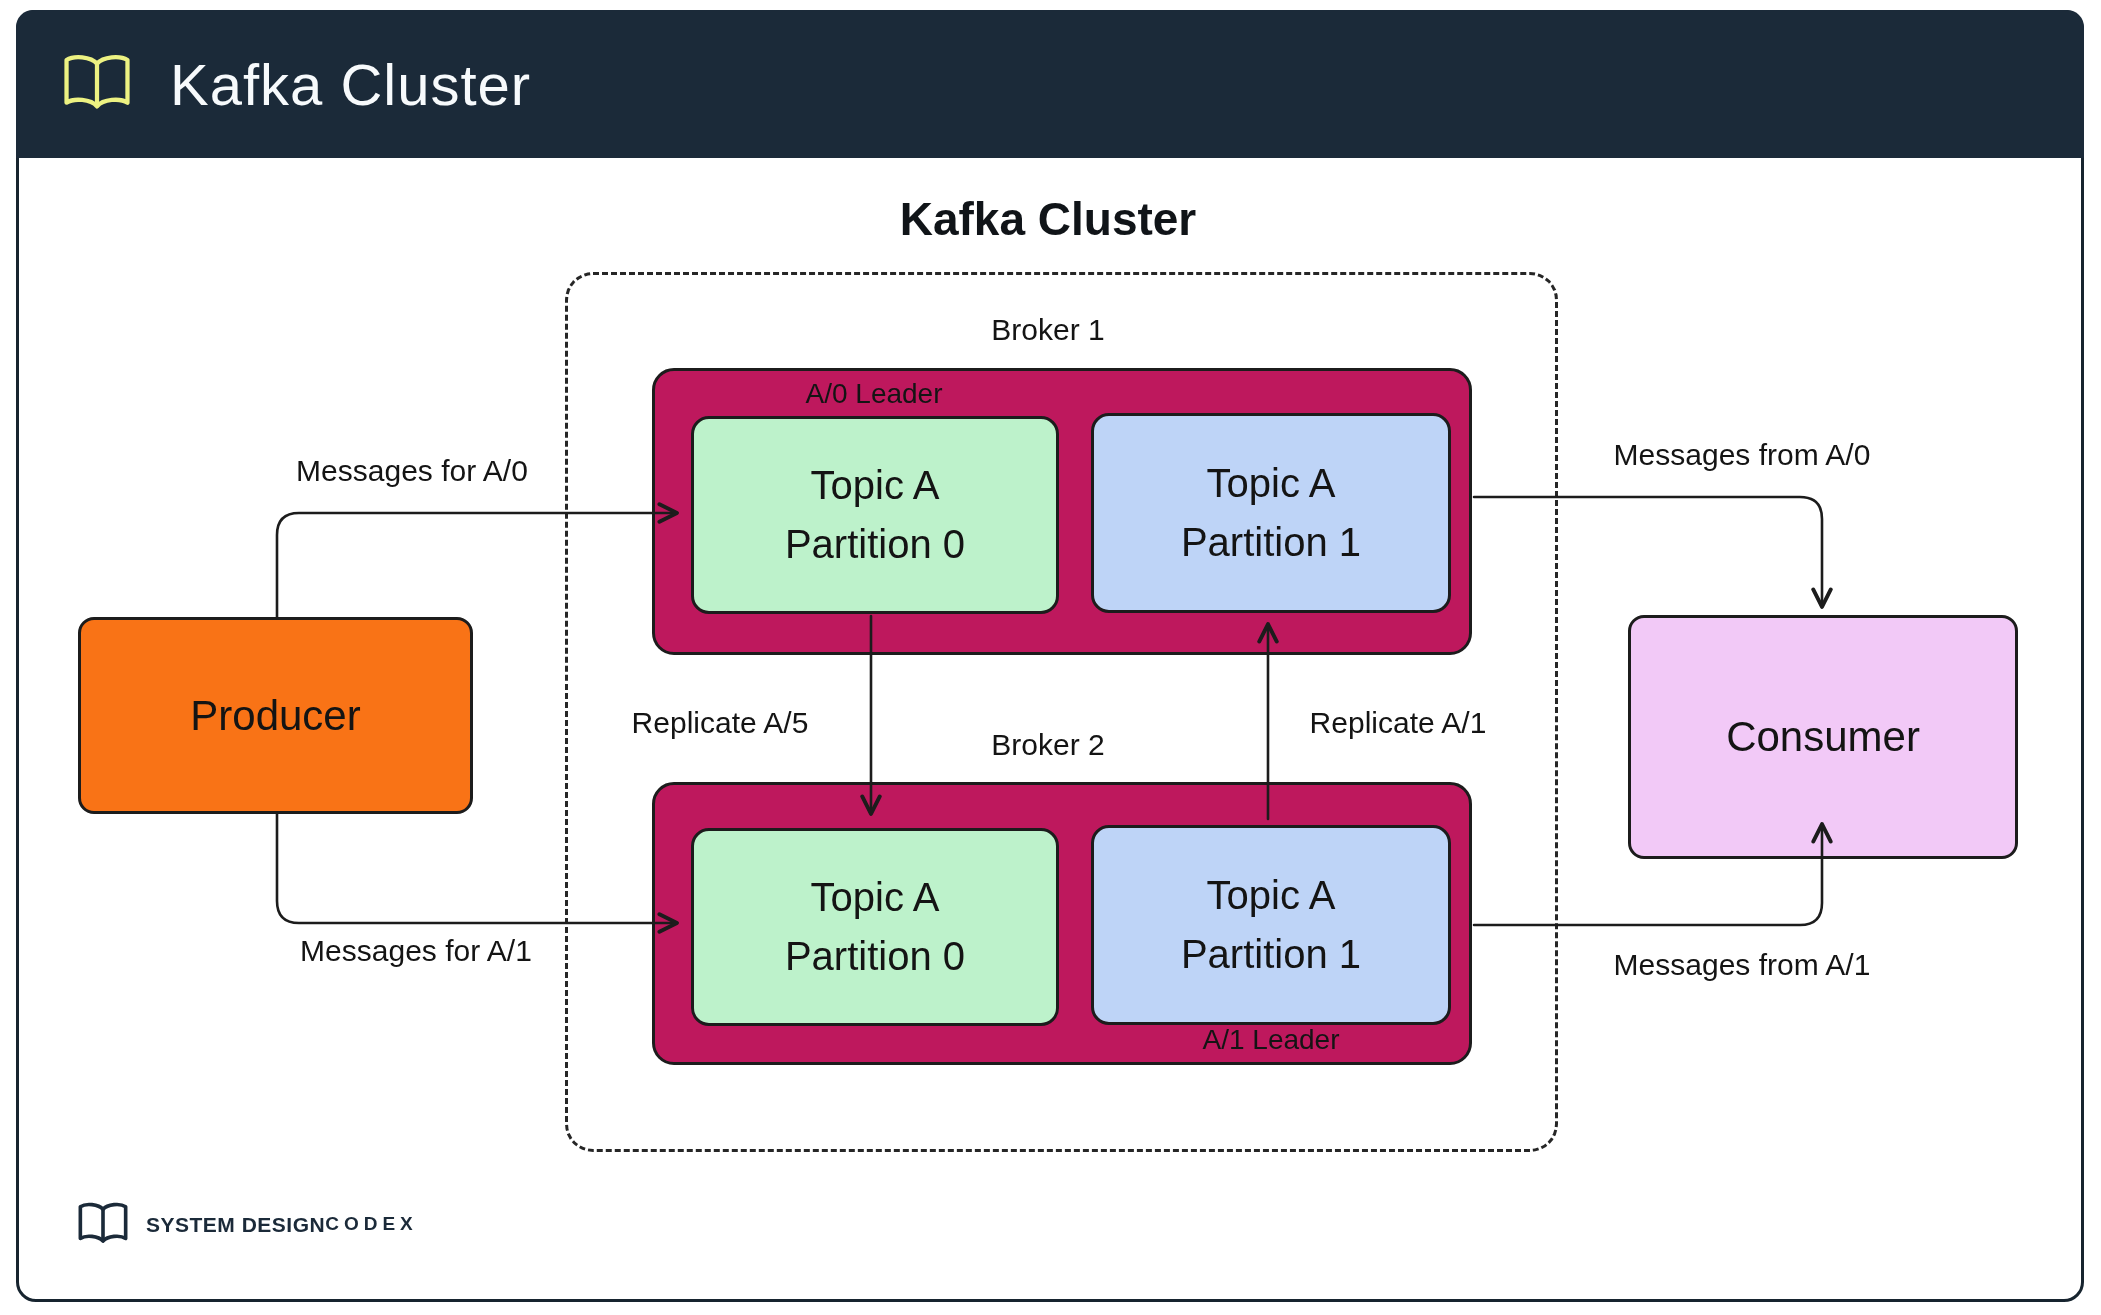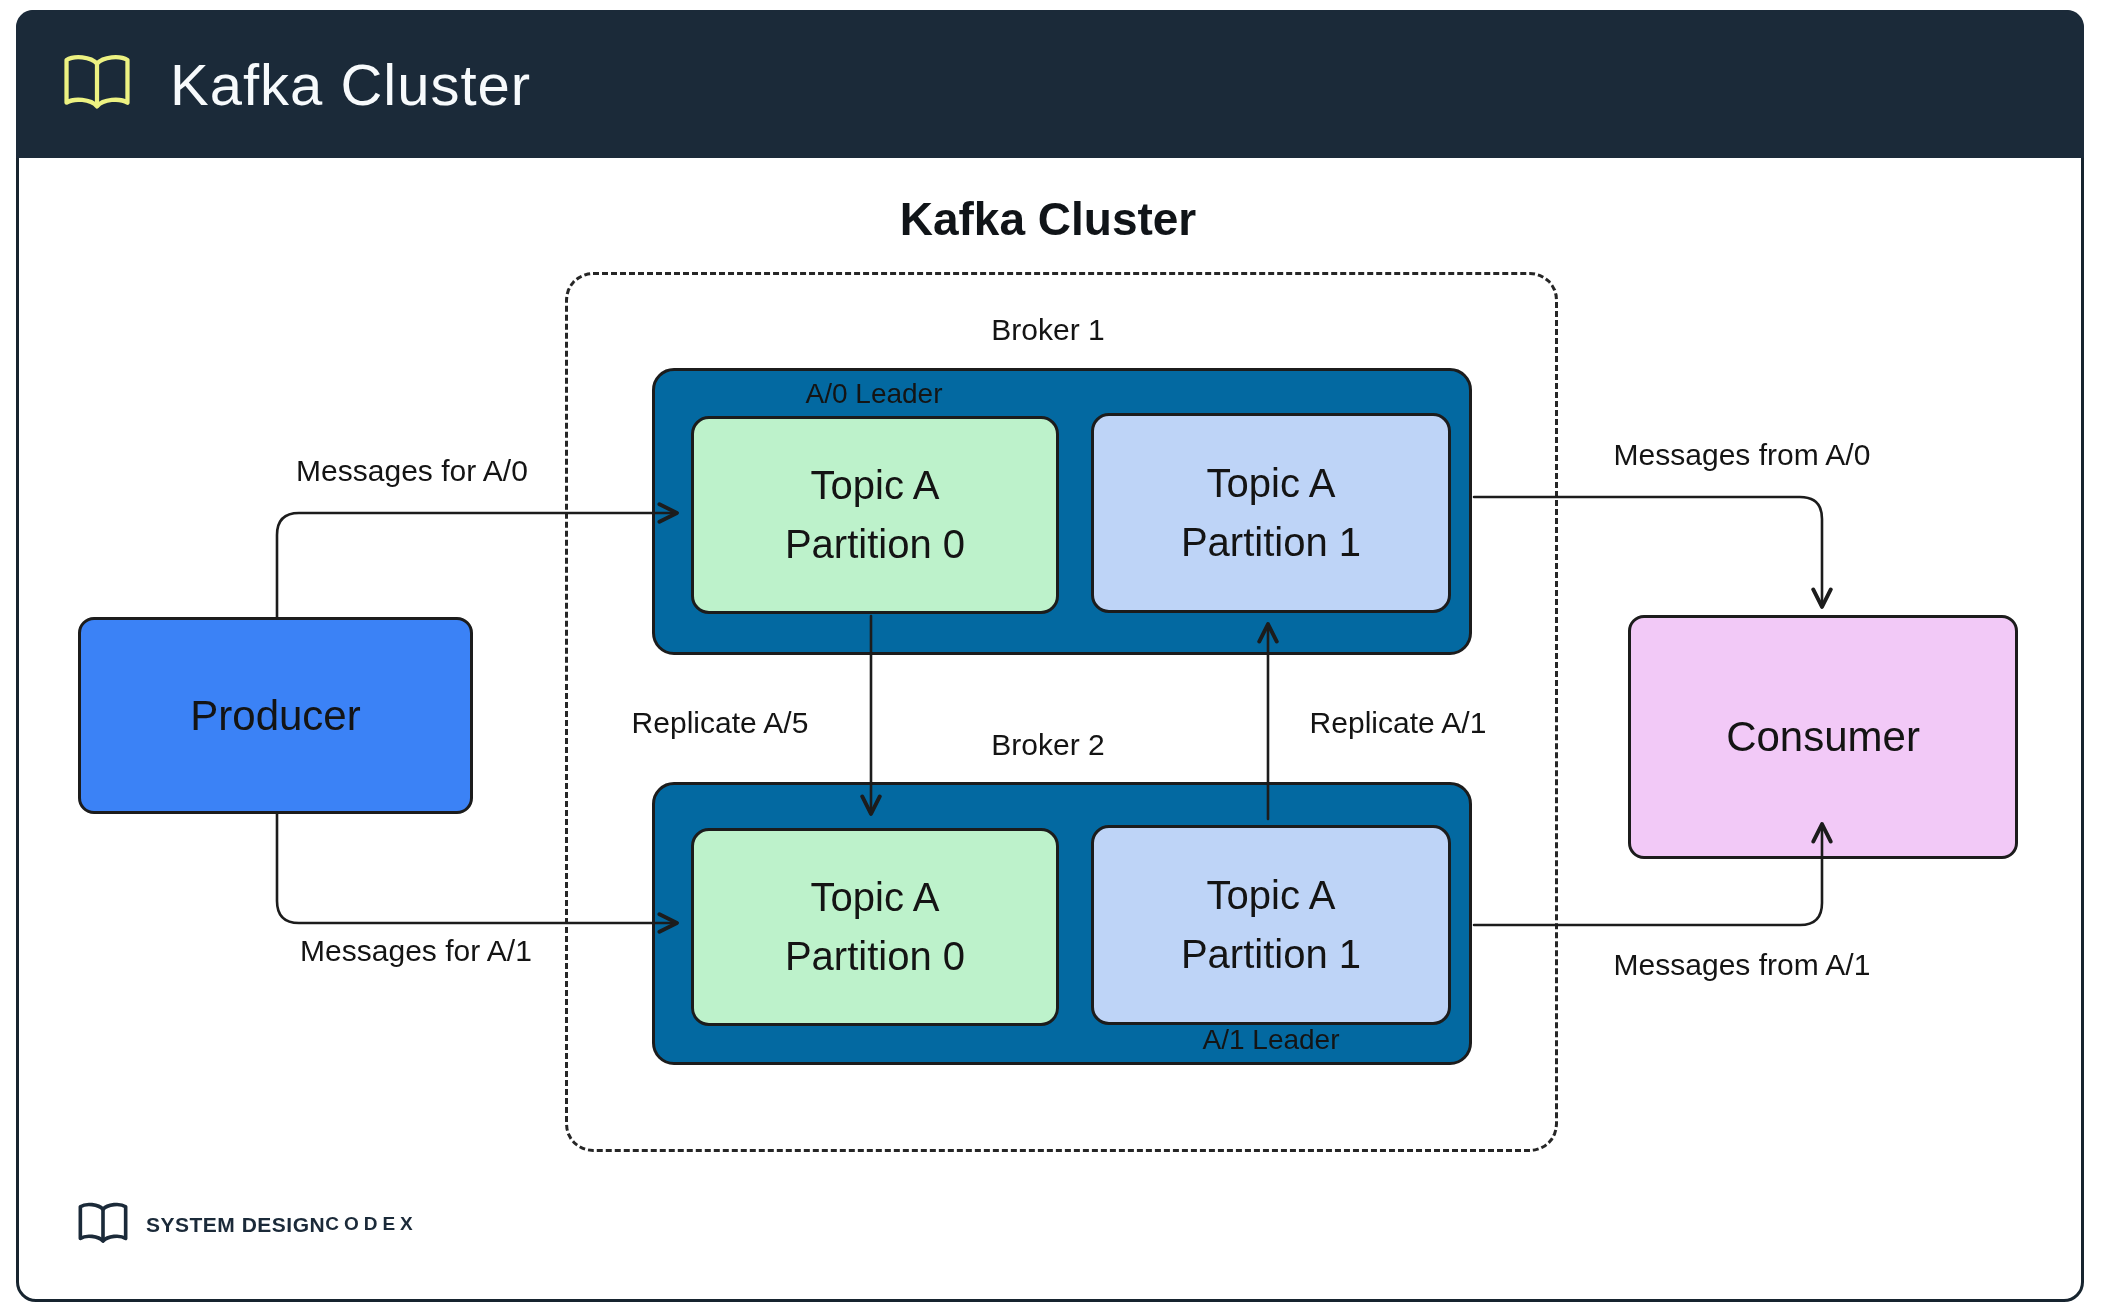--- a/index.html
+++ b/index.html
@@ -32,21 +32,21 @@
   }
 
   .broker-label {
     position: absolute; width: 240px; text-align: center;
     font-size: 30px; color: #141414;
   }
   .broker1-label { left: 928px; top: 313px; }
   .broker2-label { left: 928px; top: 728px; }
 
   .broker-box {
-    position: absolute; width: 820px; background: #0369a1;
+    position: absolute; width: 820px; background: #be185d;
     border: 3px solid #1c1c1c; border-radius: 22px;
   }
   .broker1-box { left: 652px; top: 368px; height: 287px; }
   .broker2-box { left: 652px; top: 782px; height: 283px; }
 
   .leader-tag {
     position: absolute; font-size: 28px; color: #141414; text-align: center;
   }
   .leader-tag.top { left: 35px; top: 7px; width: 368px; }
   .leader-tag.bottom { left: 436px; bottom: 6px; width: 360px; }
@@ -61,21 +61,21 @@
   .broker1-box .partition.green { top: 45px; }
   .broker1-box .partition.blue  { top: 42px; }
   .broker2-box .partition.green { top: 43px; }
   .broker2-box .partition.blue  { top: 40px; }
 
   .endpoint {
     position: absolute; border: 3px solid #1c1c1c; border-radius: 16px;
     display: flex; align-items: center; justify-content: center;
     font-size: 42px; color: #141414; font-weight: 500;
   }
-  .producer-box { left: 78px; top: 617px; width: 395px; height: 197px; background: #3b82f6; }
+  .producer-box { left: 78px; top: 617px; width: 395px; height: 197px; background: #f97316; }
   .consumer-box { left: 1628px; top: 615px; width: 390px; height: 244px; background: #f2c9f7; }
 
   .flow-label {
     position: absolute; font-size: 30px; color: #141414; text-align: center; width: 360px;
     z-index: 6;
   }
   .lbl-msg-for-a0  { left: 232px;  top: 454px; }
   .lbl-msg-for-a1  { left: 236px;  top: 934px; }
   .lbl-rep-a0      { left: 570px;  top: 706px; width: 300px; }
   .lbl-rep-a1      { left: 1248px; top: 706px; width: 300px; }

